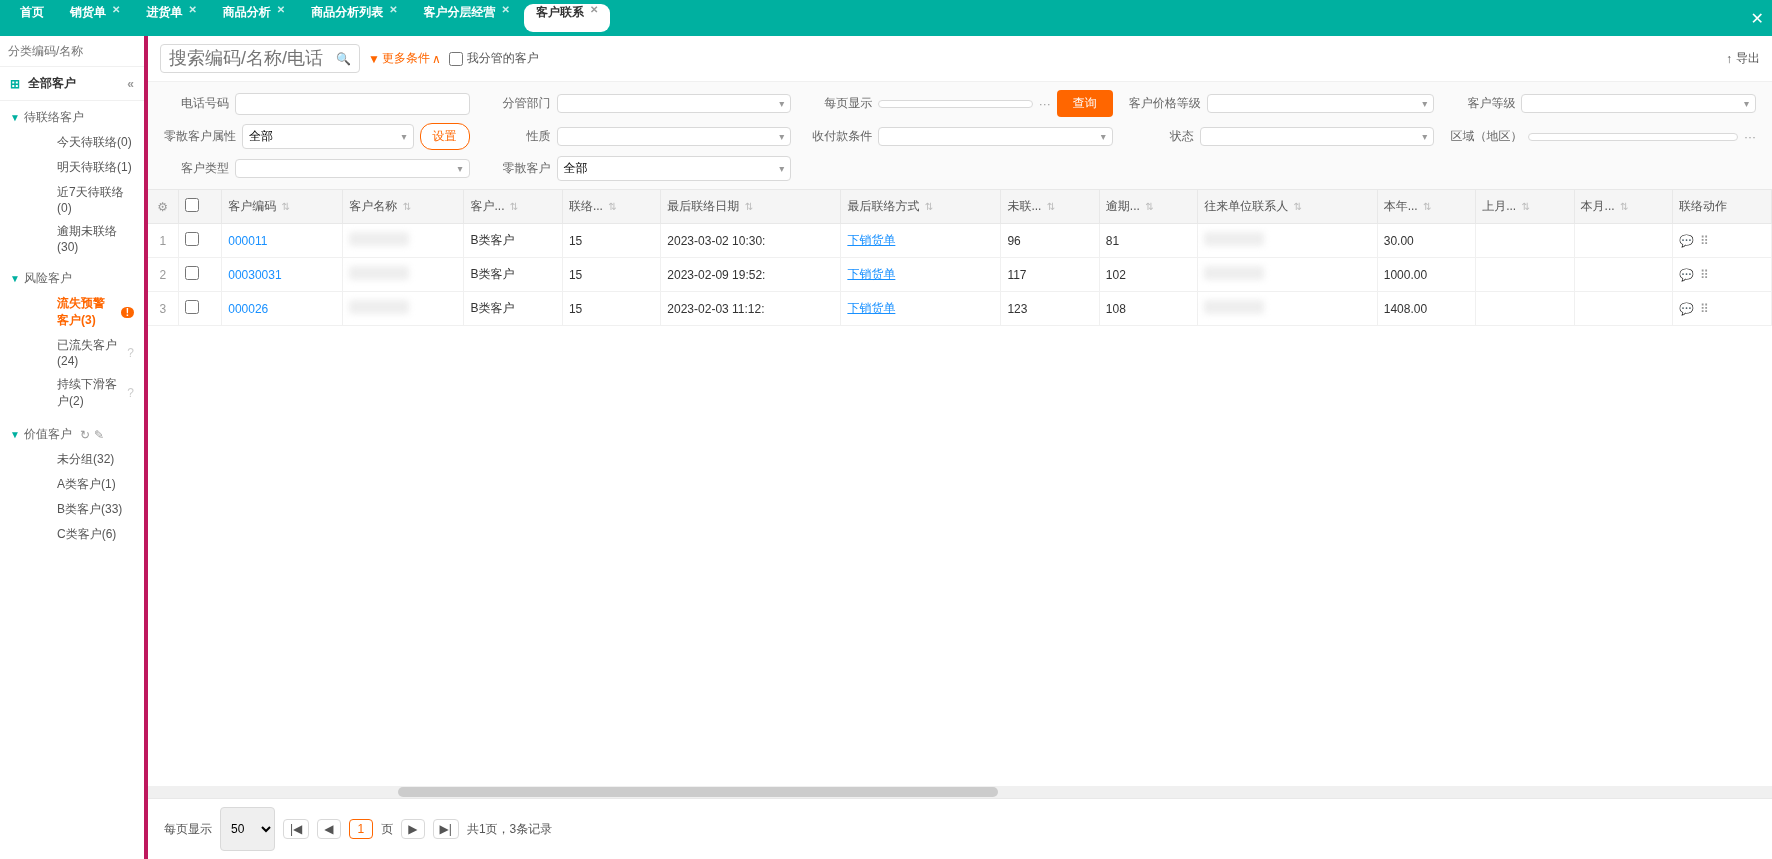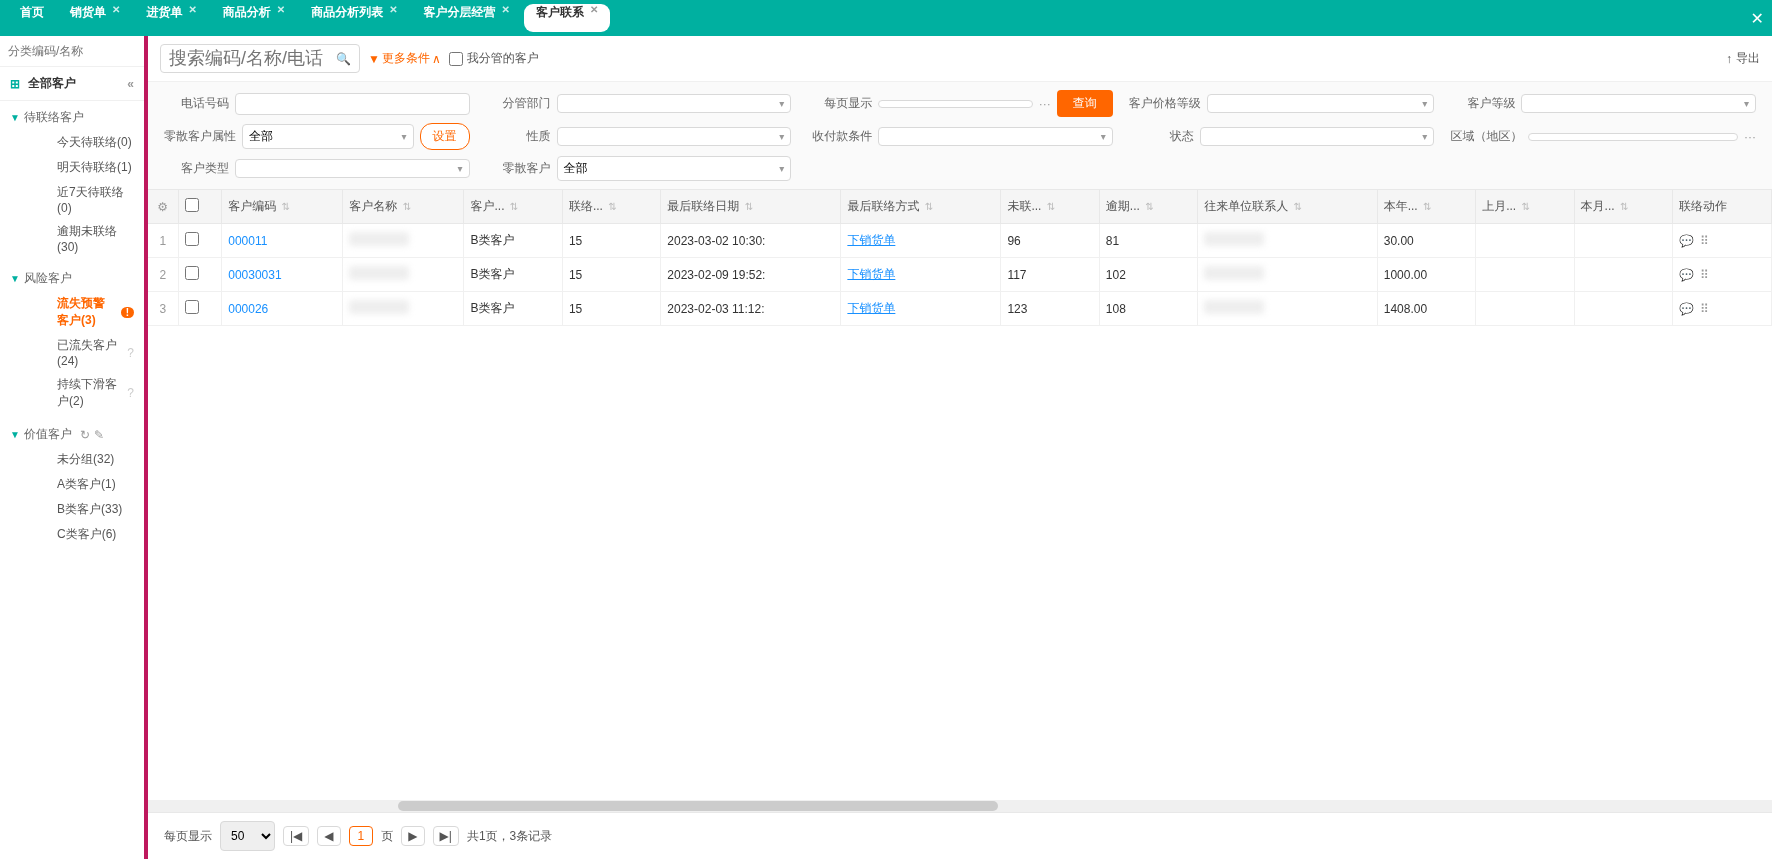--- a/index.html
+++ b/index.html
@@ -305,21 +305,21 @@
       align-items: center;
       padding: 8px 16px;
       border-top: 1px solid #e8e8e8;
       gap: 8px;
       color: #555;
       flex-shrink: 0;
     }
     .pagination .page-size-select {
       border: 1px solid #d9d9d9;
       border-radius: 4px;
-      padding: 6px 6px;
+      padding: 13px 6px;
       font-size: 12px;
     }
     .pagination .nav-btn {
       border: 1px solid #d9d9d9;
       background: white;
       padding: 2px 6px;
       border-radius: 4px;
       cursor: pointer;
       color: #555;
     }

